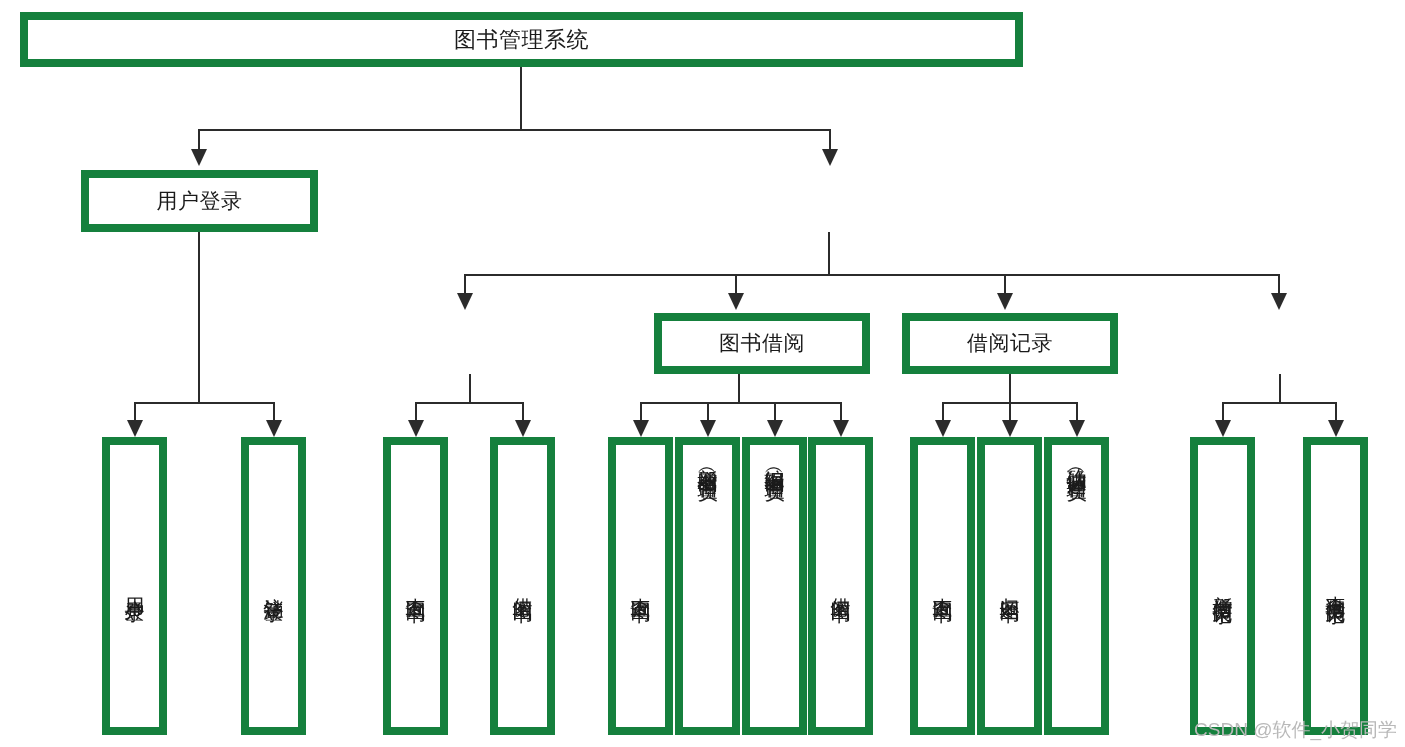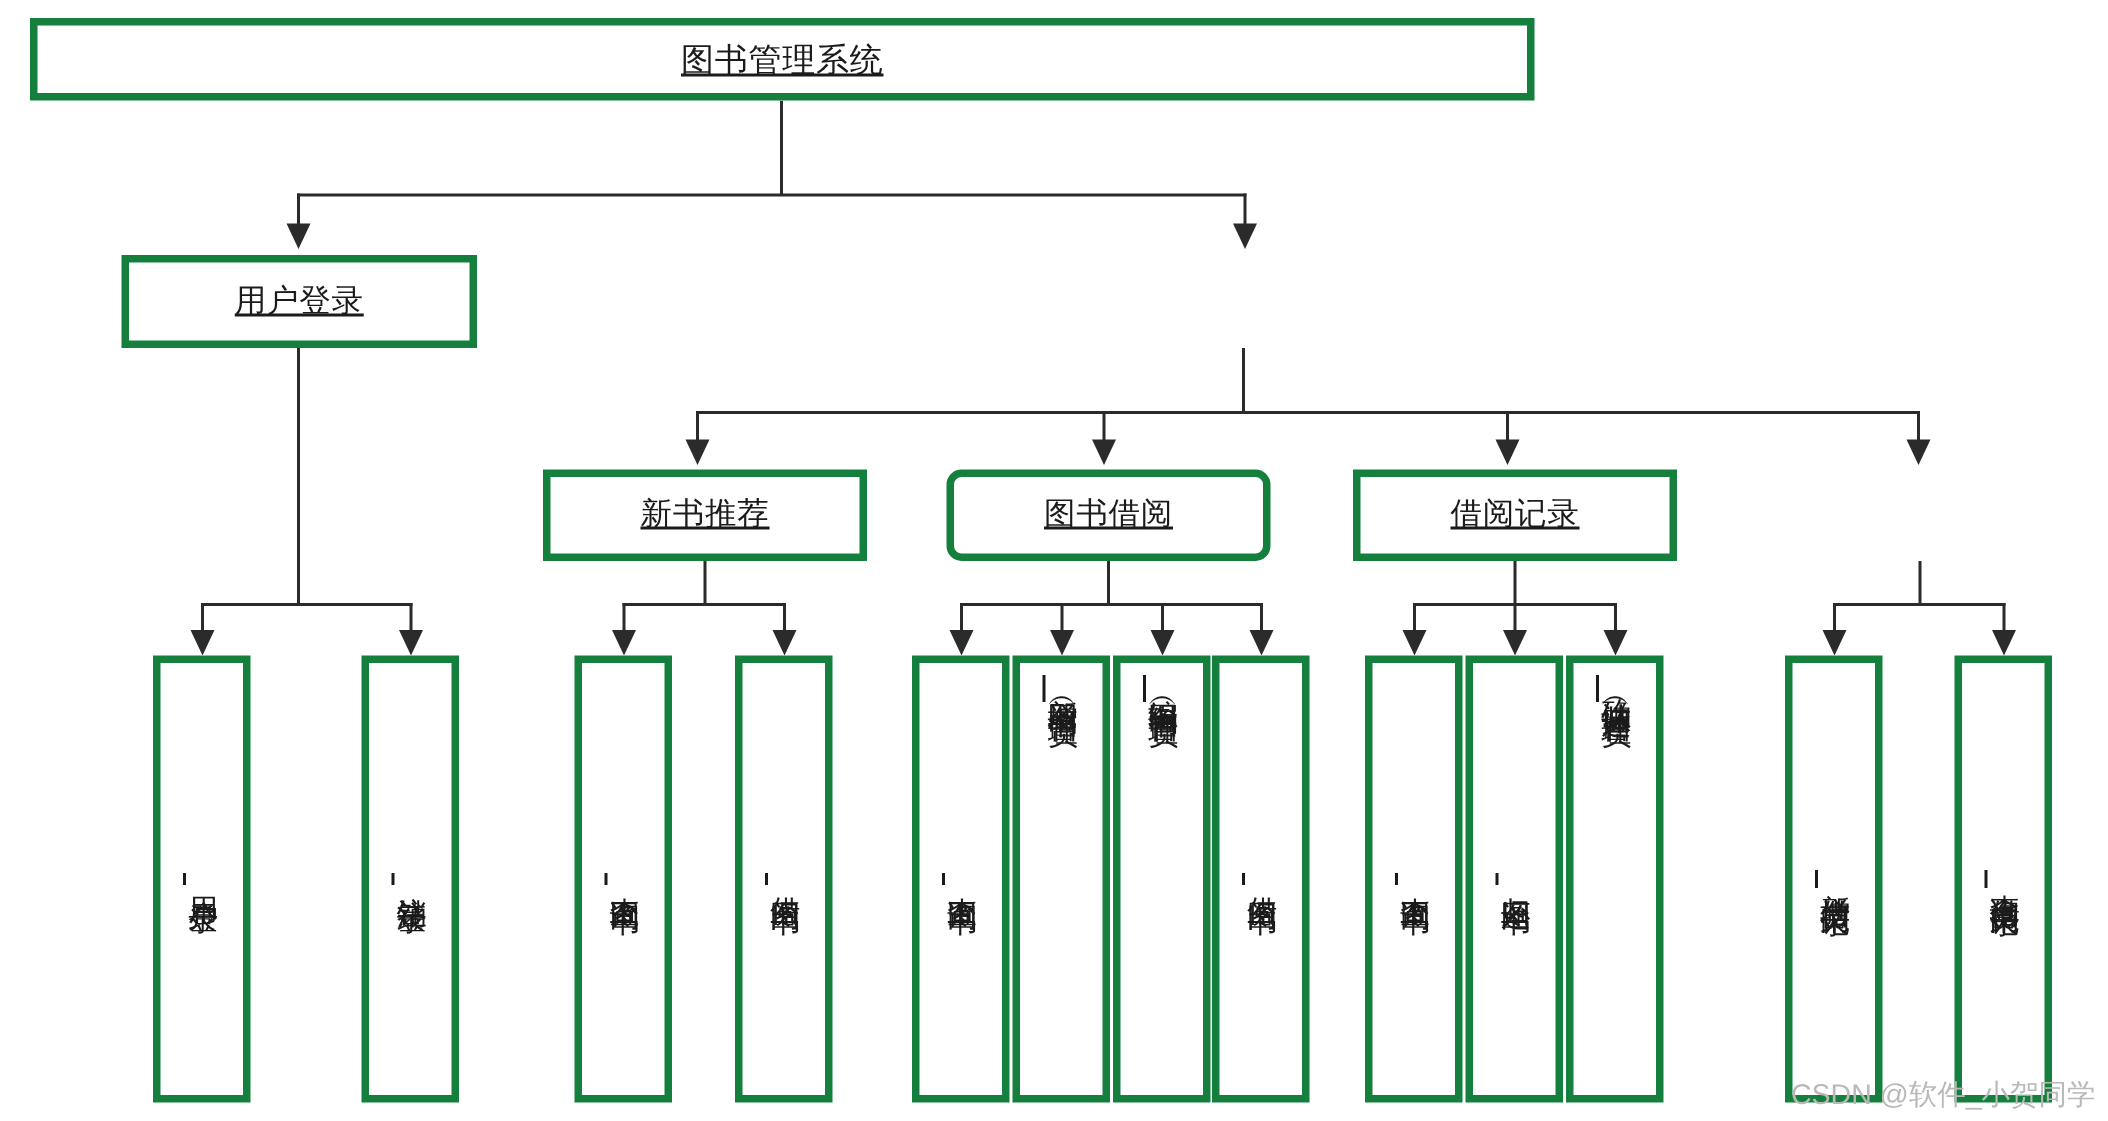--- a/index.html
+++ b/index.html
@@ -14,28 +14,27 @@
     position: relative;
     width: 1405px;
     height: 747px;
     background: #ffffff;
     overflow: hidden;
   }
   
   .node {
     position: absolute;
     box-sizing: border-box;
-    border: 5px solid #15803d;
+    border: 8px solid #15803d;
     background: #ffffff;
     display: flex;
     align-items: center;
     justify-content: center;
     color: #1b1b1b;
     z-index: 3;
-    text-decoration: underline;
   }
   .node .label {
     display: block;
     text-align: center;
     line-height: 1.18;
     letter-spacing: 0.5px;
   }
   
   .node.h .label {
     font-size: 21px;
@@ -123,24 +122,21 @@
   <div class="ln h" style="left:464px; top:274px; width:816px; height:2px;"></div>
   <div class="ln v" style="left:464px; top:274px; width:2px; height:21px;"></div>
   <div class="arrow" style="left:457px; top:293px;"></div>
   <div class="ln v" style="left:735px; top:274px; width:2px; height:21px;"></div>
   <div class="arrow" style="left:728px; top:293px;"></div>
   <div class="ln v" style="left:1004px; top:274px; width:2px; height:21px;"></div>
   <div class="arrow" style="left:997px; top:293px;"></div>
   <div class="ln v" style="left:1278px; top:274px; width:2px; height:21px;"></div>
   <div class="arrow" style="left:1271px; top:293px;"></div>
 
-  <div class="node h" style="left:362px; top:313px; width:216px; height:61px;">
-    <span class="label">新书推荐</span>
-  </div>
-  <div class="node h" style="left:631px; top:313px; width:216px; height:61px;border-radius:10px;">
+  <div class="node h" style="left:654px; top:313px; width:216px; height:61px;">
     <span class="label">图书借阅</span>
   </div>
   <div class="node h" style="left:902px; top:313px; width:216px; height:61px;">
     <span class="label">借阅记录</span>
   </div>
 
   <div class="ln v" style="left:469px; top:374px; width:2px; height:30px;"></div>
   <div class="ln h" style="left:415px; top:402px; width:109px; height:2px;"></div>
   <div class="ln v" style="left:415px; top:402px; width:2px; height:20px;"></div>
   <div class="arrow" style="left:408px; top:420px;"></div>

